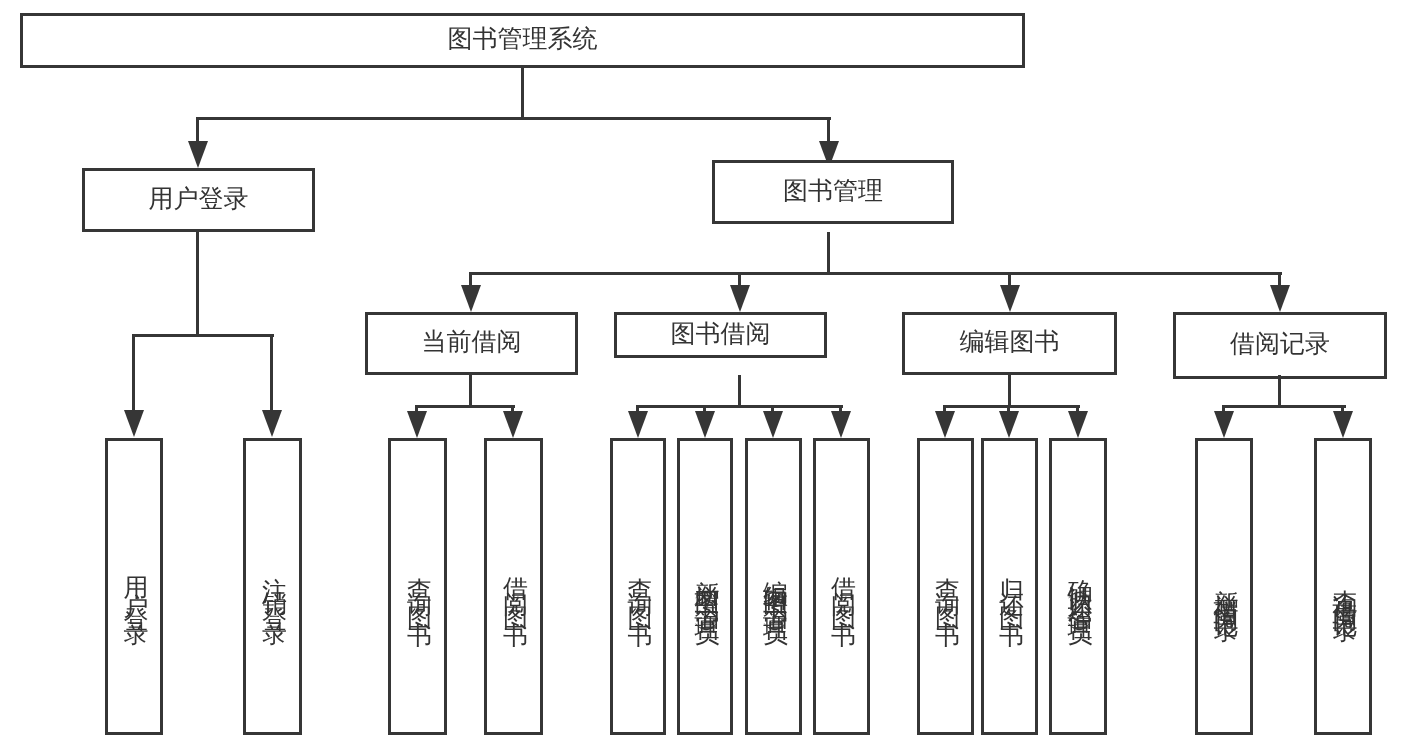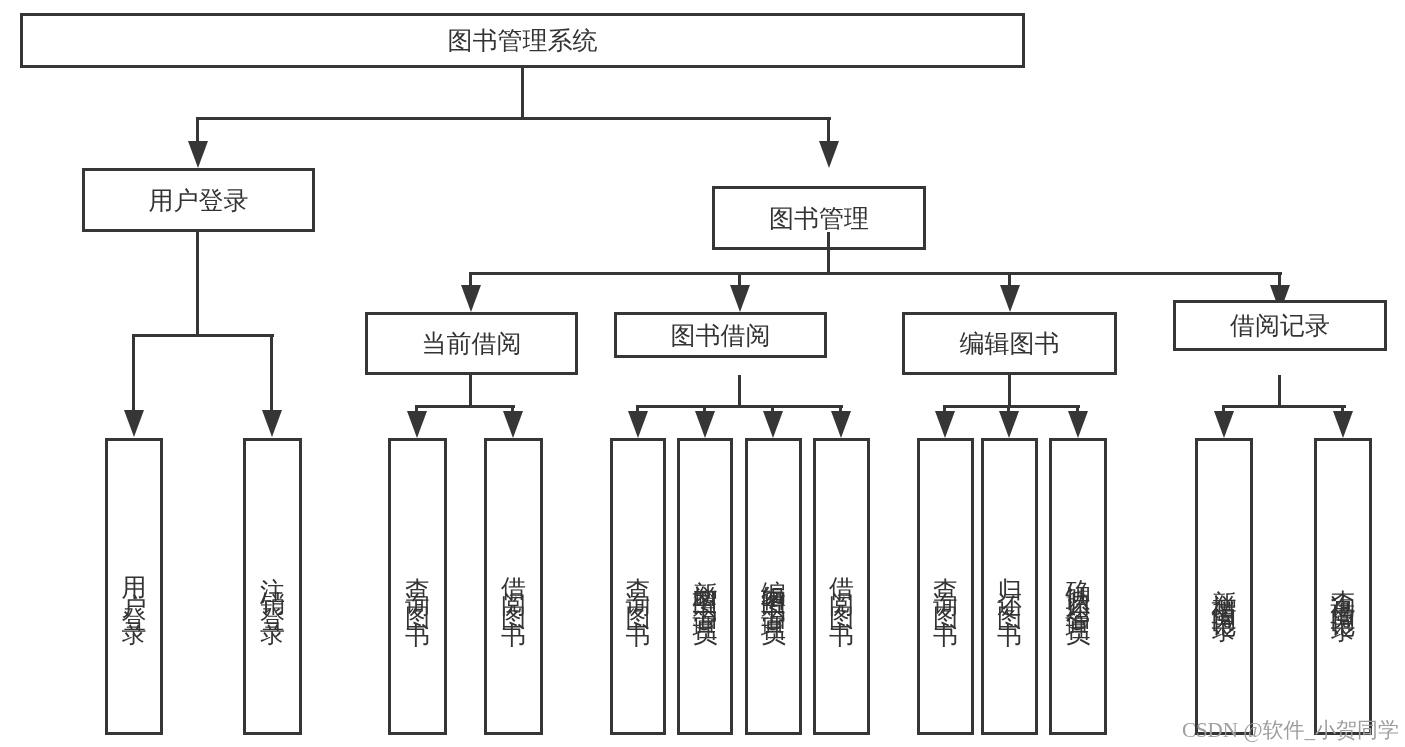--- a/index.html
+++ b/index.html
@@ -1,20 +1,20 @@
 <!DOCTYPE html>
 <html style="--line: #363636; --text: #333333; --watermark: #9e9e9e; --background: #ffffff;"><head>
 <meta charset="utf-8">
 <style>
   :root{
     --line:#363636; --text:#333333; --watermark:#9e9e9e; --background:#ffffff;
   }
   html,body{margin:0;padding:0;background:var(--background);}
   .page{position:relative;width:1405px;height:747px;background:var(--background);
-        overflow:hidden;font-family:Liberation Serif, serif;}
+        overflow:hidden;font-family:Liberation Mono, monospace;}
   .box{position:absolute;box-sizing:border-box;border:3px solid var(--line);
        background:#fff;display:flex;align-items:center;justify-content:center;
        font-size:25px;color:var(--text);line-height:1;white-space:nowrap;}
   .vbox{position:absolute;box-sizing:border-box;border:3px solid var(--line);
         background:#fff;display:flex;align-items:center;justify-content:center;
         writing-mode:vertical-rl;text-orientation:mixed;
         font-size:25px;color:var(--text);line-height:1;}
   .ls-wide{letter-spacing:15px;}
   .ls-mid{letter-spacing:6px;}
   .hline{position:absolute;height:3px;background:var(--line);}
@@ -33,21 +33,21 @@
   <div class="box" style="left:20px;top:13px;width:1005px;height:55px">图书管理系统</div>
 
   <div class="vline" style="left:521px;top:68px;height:50px"></div>
   <div class="hline" style="left:196px;top:117px;width:635px"></div>
   <div class="vline" style="left:196px;top:117px;height:28px"></div>
   <div class="arrow" style="left:188px;top:141px"></div>
   <div class="vline" style="left:827px;top:117px;height:28px"></div>
   <div class="arrow" style="left:819px;top:141px"></div>
 
   <div class="box" style="left:82px;top:168px;width:233px;height:64px">用户登录</div>
-  <div class="box" style="left:712px;top:186px;width:214px;height:64px">图书管理</div>
+  <div class="box" style="left:712px;top:160px;width:242px;height:64px">图书管理</div>
 
   <div class="vline" style="left:196px;top:232px;height:104px"></div>
   <div class="hline" style="left:132px;top:334px;width:142px"></div>
   <div class="vline" style="left:132px;top:334px;height:79px"></div>
   <div class="arrow" style="left:124px;top:410px"></div>
   <div class="vline" style="left:270px;top:334px;height:79px"></div>
   <div class="arrow" style="left:262px;top:410px"></div>
 
   <div class="vline" style="left:827px;top:232px;height:42px"></div>
   <div class="hline" style="left:469px;top:272px;width:813px"></div>
@@ -56,21 +56,21 @@
   <div class="vline" style="left:738px;top:272px;height:16px"></div>
   <div class="arrow" style="left:730px;top:285px"></div>
   <div class="vline" style="left:1008px;top:272px;height:16px"></div>
   <div class="arrow" style="left:1000px;top:285px"></div>
   <div class="vline" style="left:1278px;top:272px;height:16px"></div>
   <div class="arrow" style="left:1270px;top:285px"></div>
 
   <div class="box" style="left:365px;top:312px;width:213px;height:63px">当前借阅</div>
   <div class="box" style="left:614px;top:312px;width:213px;height:46px">图书借阅</div>
   <div class="box" style="left:902px;top:312px;width:215px;height:63px">编辑图书</div>
-  <div class="box" style="left:1173px;top:300px;width:214px;height:51px">借阅记录</div>
+  <div class="box" style="left:1173px;top:312px;width:214px;height:67px">借阅记录</div>
 
   <div class="vline" style="left:469px;top:375px;height:32px"></div>
   <div class="vline" style="left:738px;top:375px;height:32px"></div>
   <div class="vline" style="left:1008px;top:375px;height:32px"></div>
   <div class="vline" style="left:1278px;top:375px;height:32px"></div>
 
   <div class="hline" style="left:415px;top:405px;width:100px"></div>
   <div class="hline" style="left:636px;top:405px;width:207px"></div>
   <div class="hline" style="left:943px;top:405px;width:137px"></div>
   <div class="hline" style="left:1222px;top:405px;width:124px"></div>
@@ -109,14 +109,13 @@
   <div class="vbox ls-mid" style="left:745px;top:438px;width:57px;height:297px">编辑图书（管理员）</div>
   <div class="vbox ls-wide" style="left:813px;top:438px;width:57px;height:297px">借阅图书</div>
 
   <div class="vbox ls-wide" style="left:917px;top:438px;width:57px;height:297px">查询图书</div>
   <div class="vbox ls-wide" style="left:981px;top:438px;width:57px;height:297px">归还图书</div>
   <div class="vbox ls-mid" style="left:1049px;top:438px;width:58px;height:297px">确认归还（管理员）</div>
 
   <div class="vbox ls-mid" style="left:1195px;top:438px;width:58px;height:297px">新增借阅记录</div>
   <div class="vbox ls-mid" style="left:1314px;top:438px;width:58px;height:297px">查询借阅记录</div>
 
-  <div class="watermark">CSDN @软件_小贺同学</div>
 </div>
 
 </body></html>

